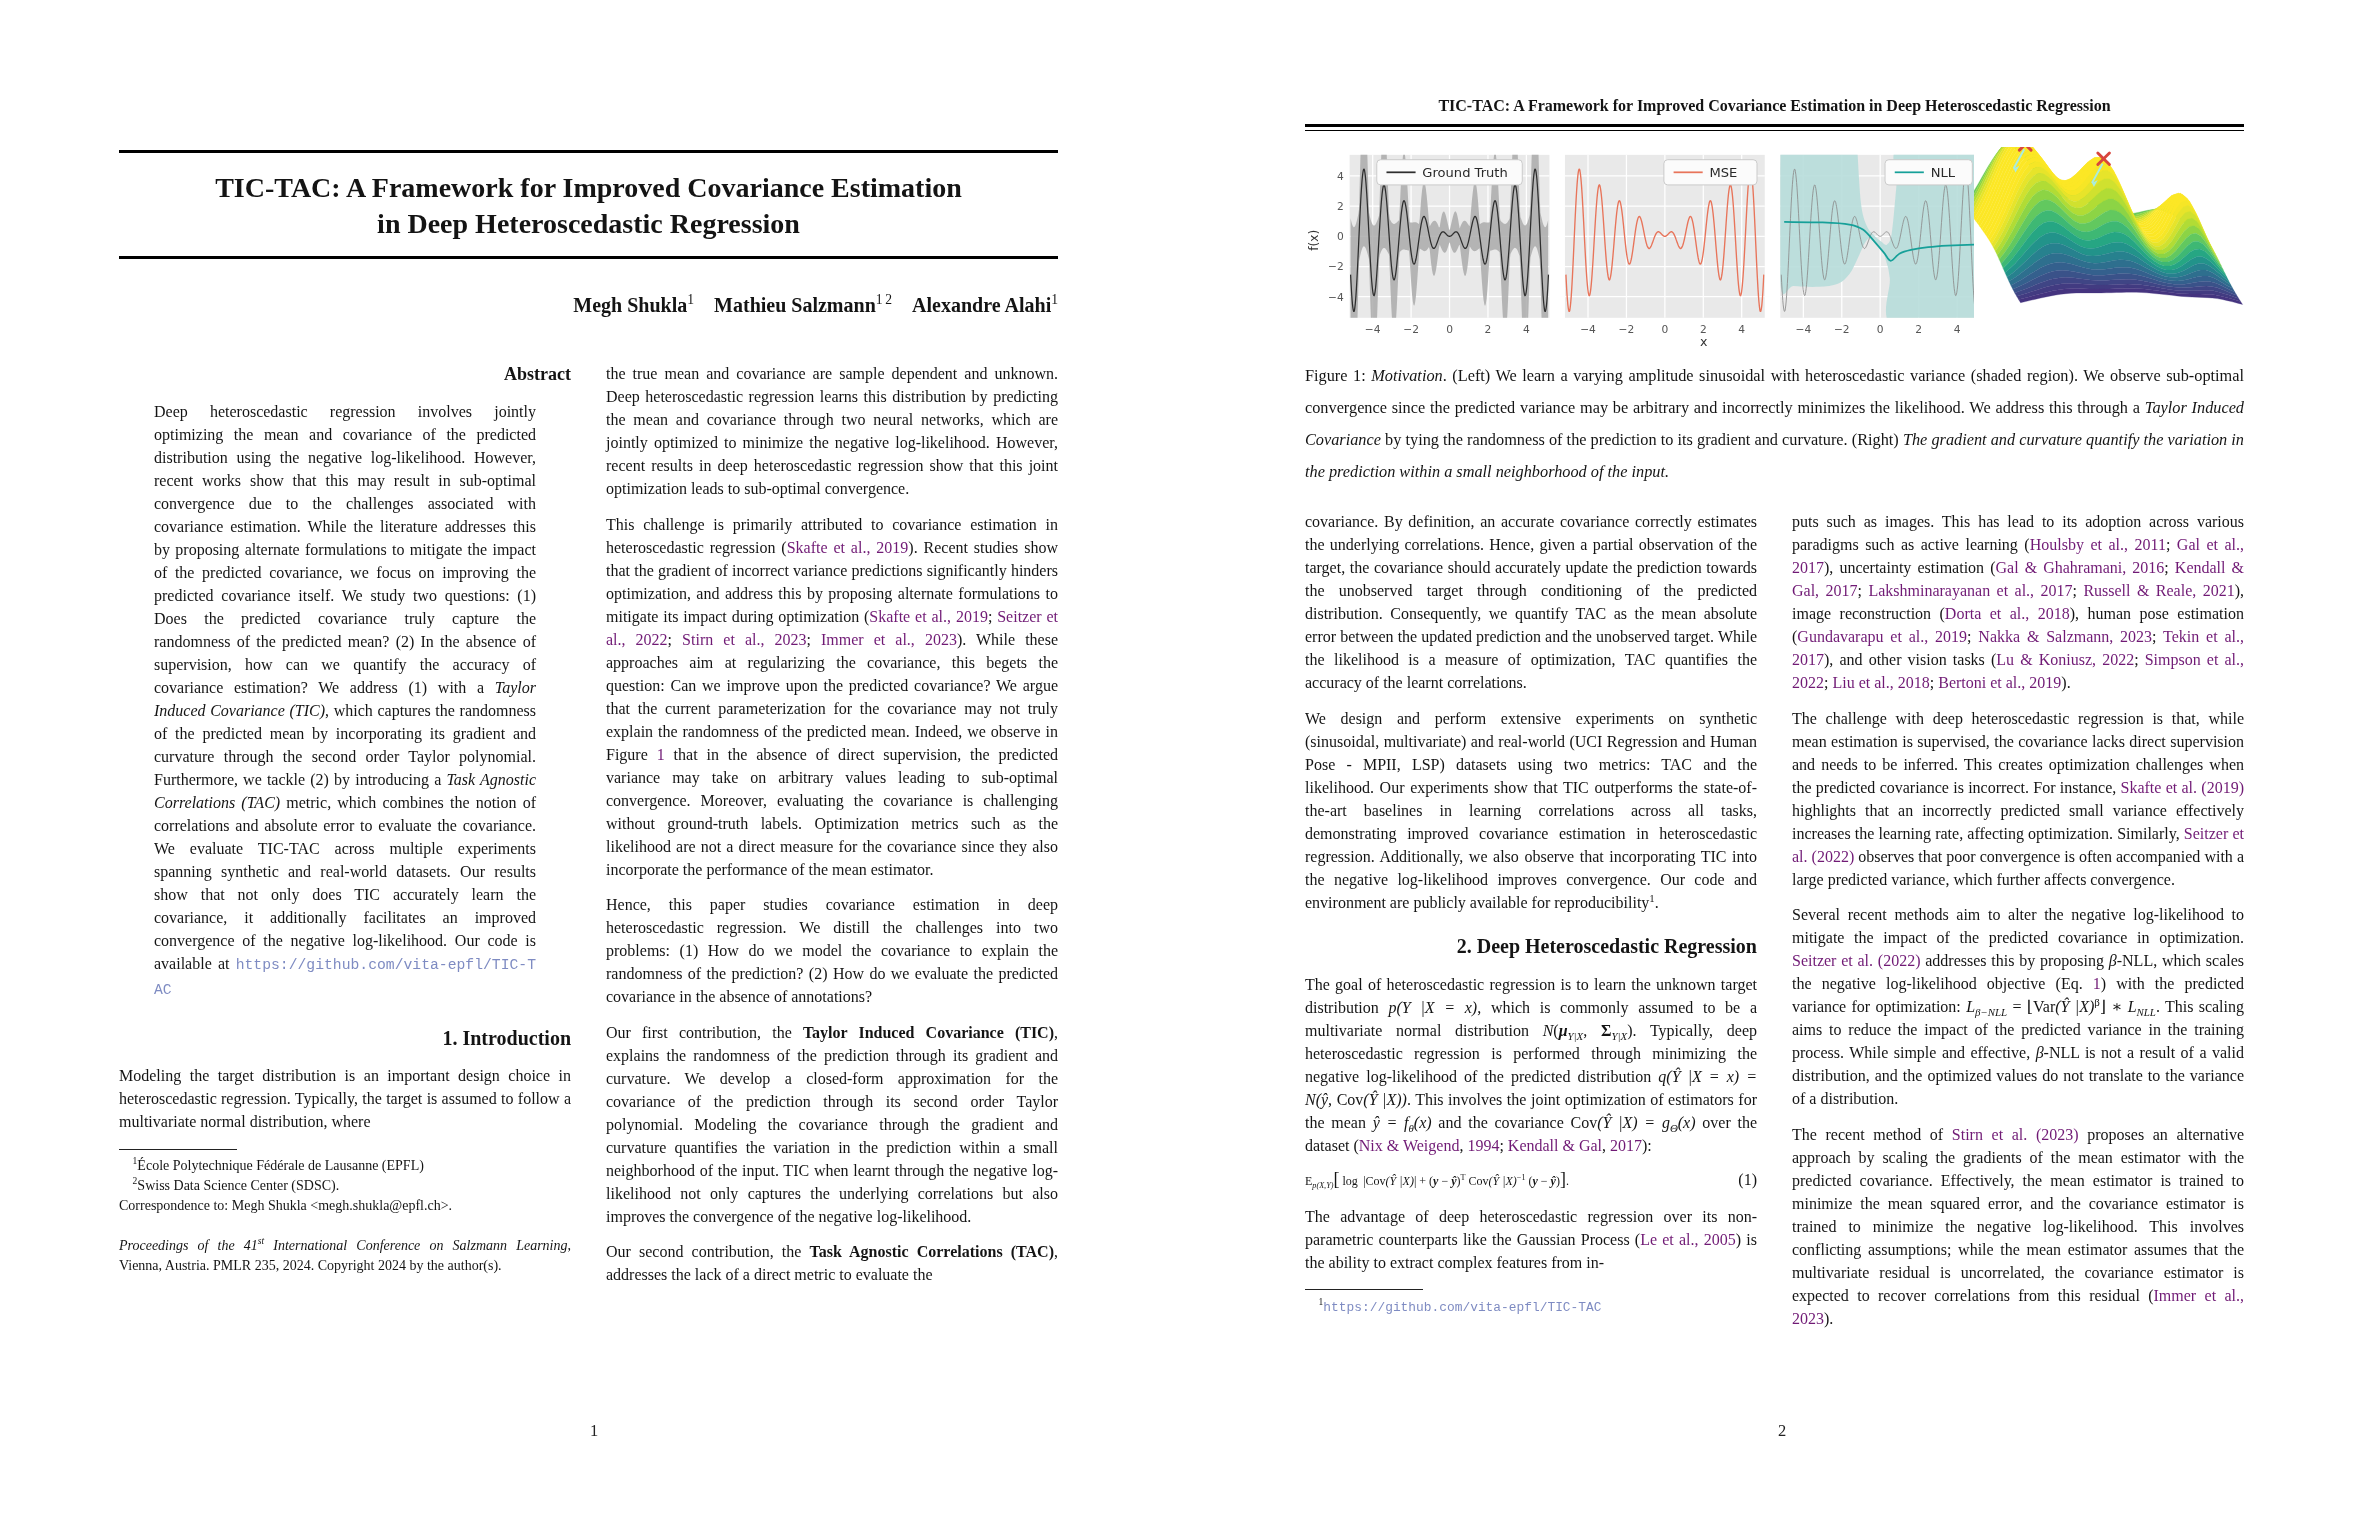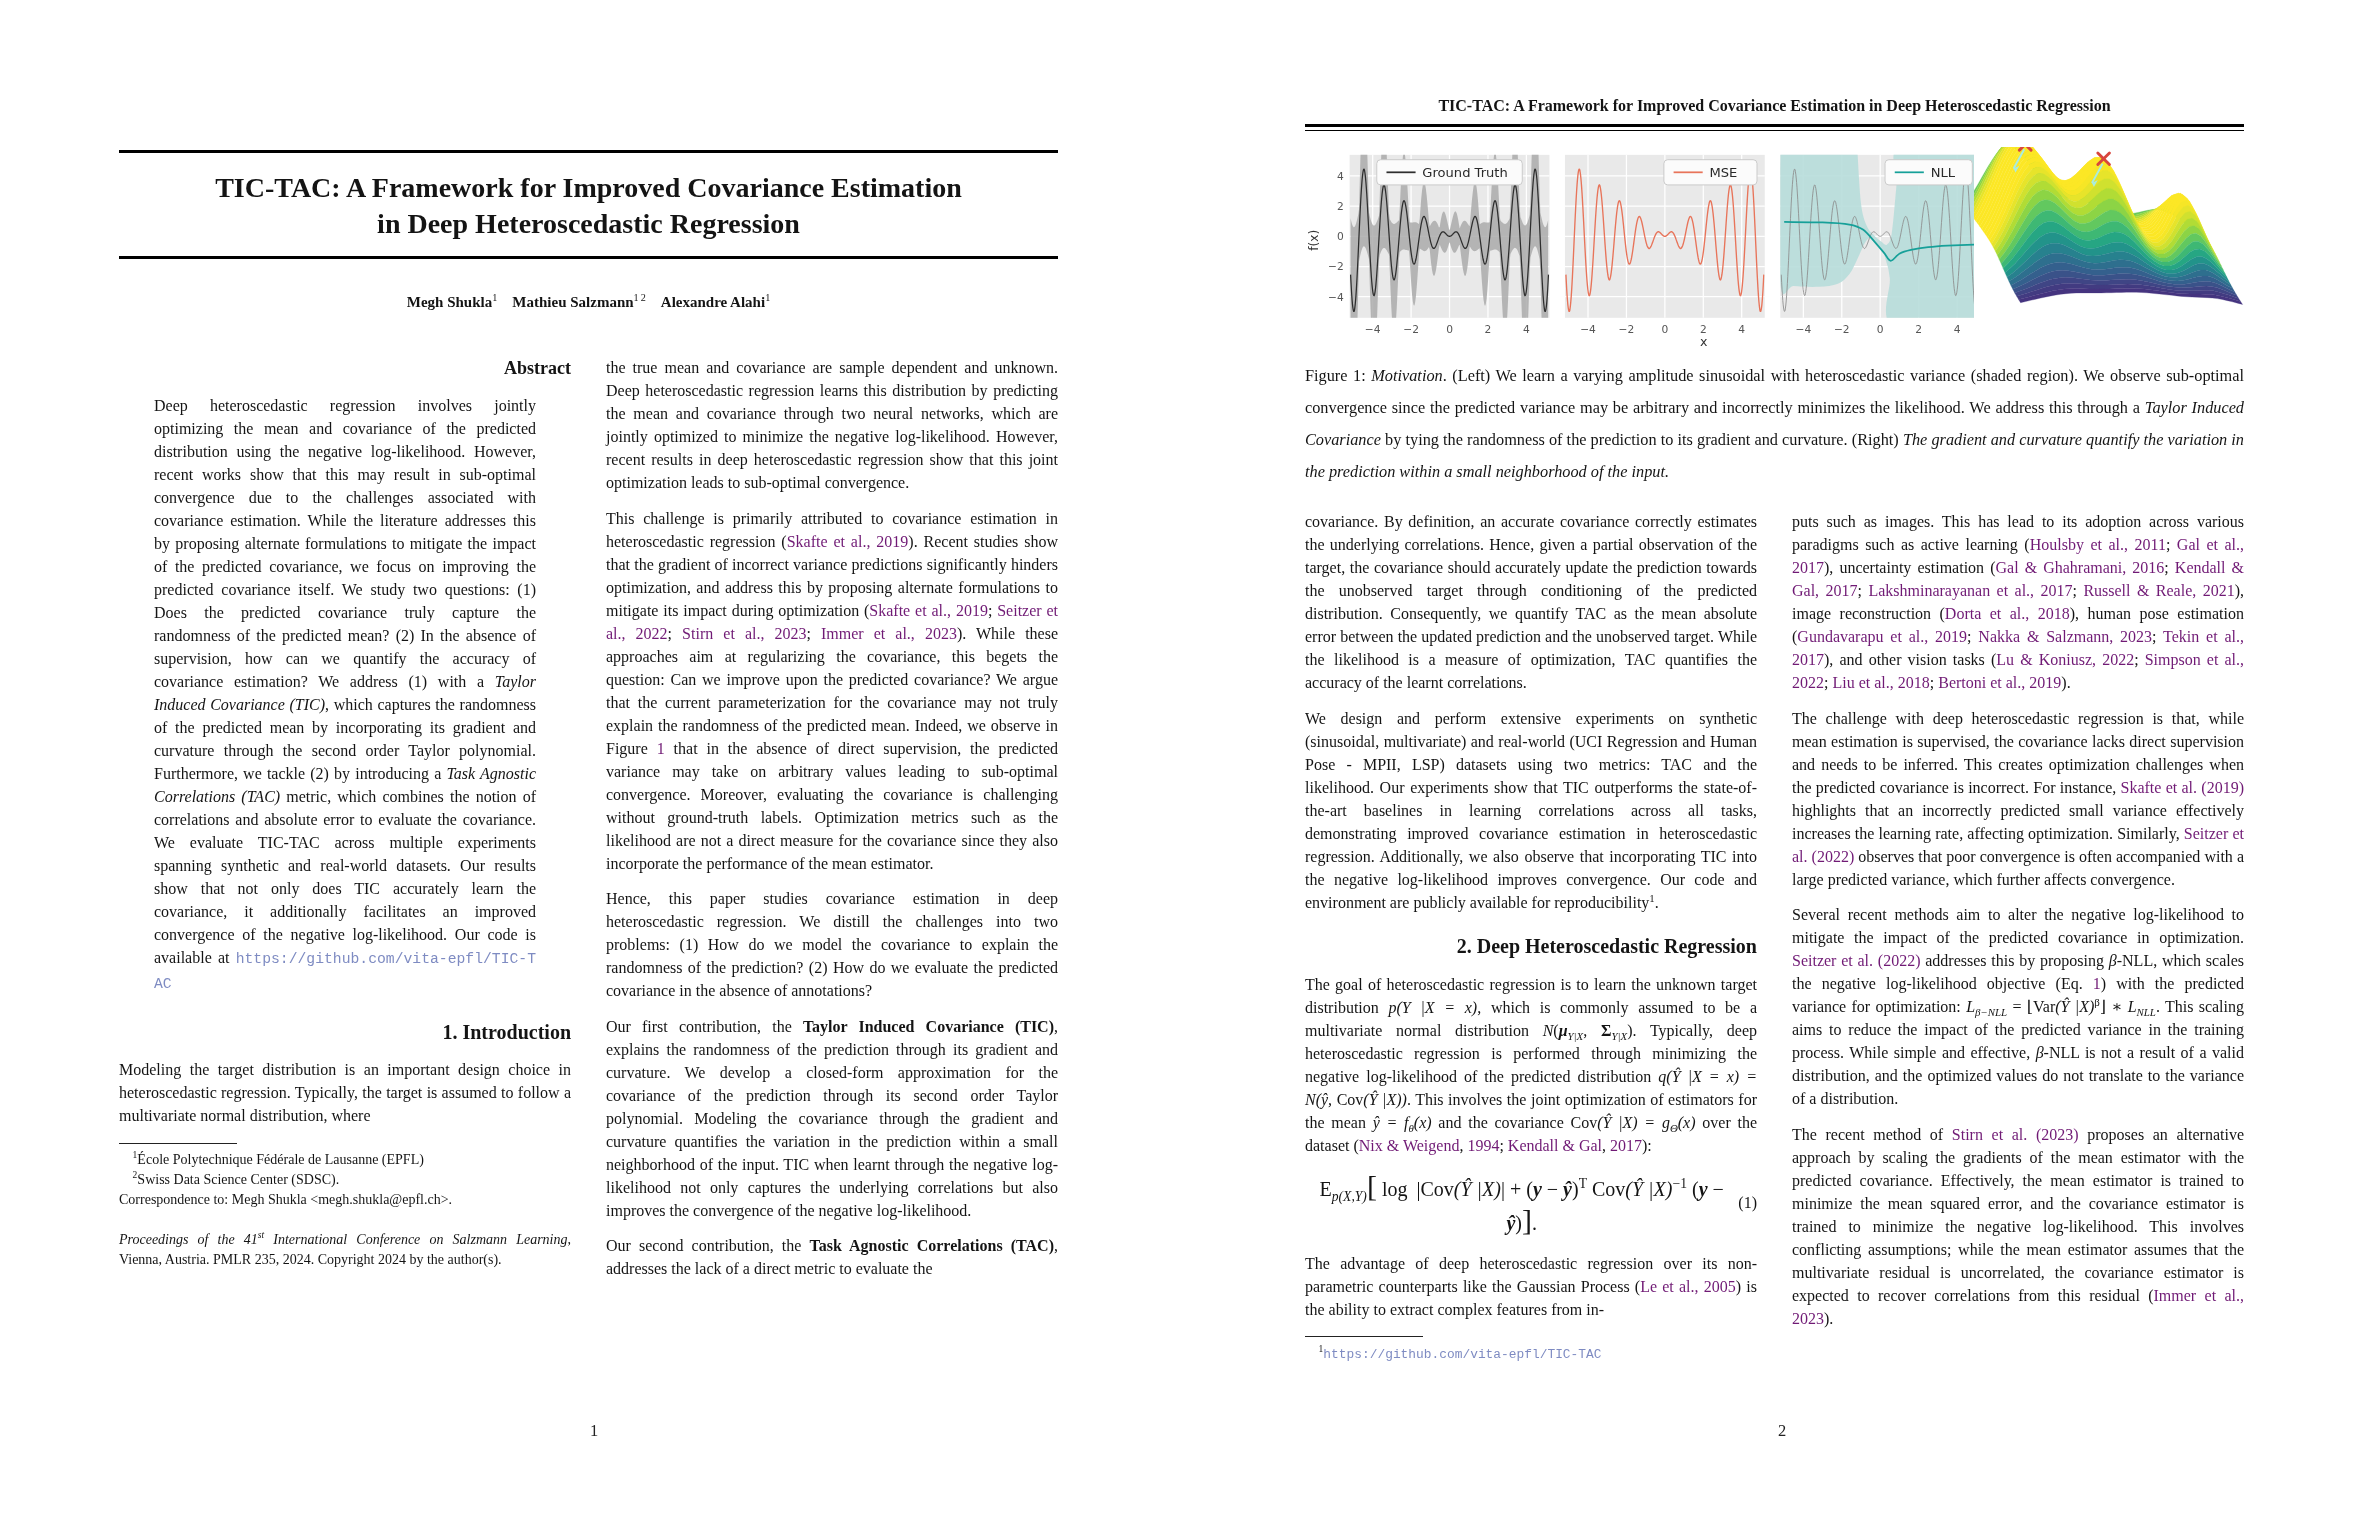--- a/index.html
+++ b/index.html
@@ -9,21 +9,21 @@
   #page1{left:0;}
   #page2{left:1188px;}
   .content{position:relative;margin:0 auto;width:939px;}
   .c1{margin-left:119px;}
   .c2{margin-left:117px;}
 
   .toprule{border:none;border-top:3.1px solid #000;height:0;margin:0;}
   .rule-top{margin-top:138px;}
   .rule-bot{margin-top:3.9px;}
   .title{font-size:28px;line-height:36px;font-weight:bold;text-align:center;white-space:pre-line;margin:16.5px 39px 14.6px;}
-  .authors{font-size:15px;font-weight:bold;text-align:center;margin-top:35px;}
+  .authors{font-size:20px;font-weight:bold;text-align:right;margin-top:35px;}
   .authors sup{font-weight:normal;}
 
   .cols{display:flex;gap:35px;margin-top:45px;}
   .col{width:452px;}
 
   .abs-head{font-size:18px;font-weight:bold;text-align:right;margin:1.9px 0 14.6px;}
   .abstract{padding:0 35px;}
   .body-text{font-size:16px;line-height:23px;text-align:justify;}
   .col p{margin:0 0 12.6px 0;}
   .sec-head{font-size:20px;font-weight:bold;line-height:23px;margin:25px 0 14.6px;text-align:right;}
@@ -35,21 +35,21 @@
   .proc{margin-top:19.4px;}
 
   .pagenum{position:absolute;top:1409px;left:0;width:100%;text-align:center;font-size:16.5px;color:#222;}
 
   .runhead{font-size:16px;font-weight:bold;text-align:center;margin:85px 0 8.7px;}
   .dblrule{border-top:3.9px solid #000;border-bottom:1.6px solid #000;height:3.4px;}
   .figrow{display:flex;align-items:flex-start;margin-top:15.5px;}
   .caption{font-size:16.3px;line-height:32px;text-align:justify;margin-top:13.6px;}
 
   .eq{display:flex;align-items:center;margin:11.6px 0 14.6px;}
-  .eq-body{flex:1;text-align:center;font-size:20px;}
+  .eq-body{flex:1;font-size:12px;}
   .eq-num{font-size:16px;}
 
   .it{font-style:italic;}
   .bd{font-weight:bold;}
   .bdit{font-weight:bold;font-style:italic;}
   .lnk{color:#701a75;}
   .mono{font-family:"Liberation Mono","DejaVu Sans Mono",monospace;color:#7e8bc2;font-size:0.92em;word-break:break-all;}
   .big{font-size:1.5em;font-weight:400;}
   sub,sup{line-height:0;font-size:68%;}
   sub{font-style:italic;}

